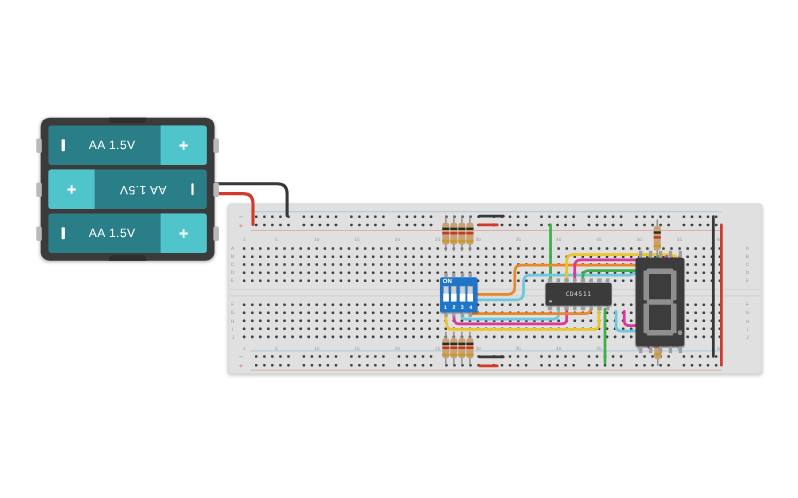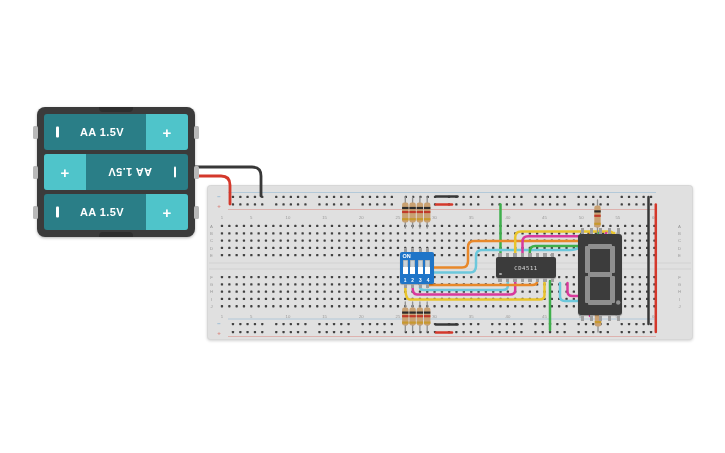--- a/index.html
+++ b/index.html
@@ -23,21 +23,21 @@
   .cell{flex:1;background:var(--battery-cell,#2a7e87);border-radius:3px;position:relative;}
   .plusblock{position:absolute;right:0;top:0;bottom:0;width:42px;
       background:var(--battery-terminal,#4fc4ca);border-radius:0 3px 3px 0;
       display:flex;align-items:center;justify-content:center;color:#fff;
       font-size:15px;font-weight:bold;}
   .cell.flipped .plusblock{left:0;right:auto;border-radius:3px 0 0 3px;}
   .bar{position:absolute;left:12px;top:50%;transform:translateY(-50%);width:2.5px;height:11px;
       background:#fff;border-radius:1px;}
   .cell.flipped .bar{right:12px;left:auto;}
   .cell-label{position:absolute;left:14px;right:42px;top:0;bottom:0;display:flex;
-      align-items:center;justify-content:center;color:#fff;font-weight:bold;
+      align-items:center;justify-content:center;color:#fff;font-weight:normal;
       font-size:11px;letter-spacing:.4px;}
   .cell.flipped .cell-label{left:42px;right:14px;transform:rotate(180deg);}
   
   .dip{position:absolute;left:399.5px;top:251.5px;width:34px;height:32px;
       background:var(--dip-blue,#1f75c8);border-radius:2px;box-shadow:0 1px 1px rgba(0,0,0,.25);}
   .dip-on{position:absolute;top:1px;left:3px;color:#fff;font-size:5.5px;font-weight:bold;}
   .dip-slots{position:absolute;top:8.5px;left:3px;right:3px;display:flex;justify-content:space-between;}
   .slot{width:5px;height:14px;background:#c9d2d8;box-shadow:inset 0 0 0 .5px rgba(0,0,0,.25);position:relative;}
   .knob{position:absolute;left:0;right:0;bottom:0;height:7px;background:#fff;}
   .dip-nums{position:absolute;bottom:.5px;left:3px;right:3px;display:flex;justify-content:space-between;

